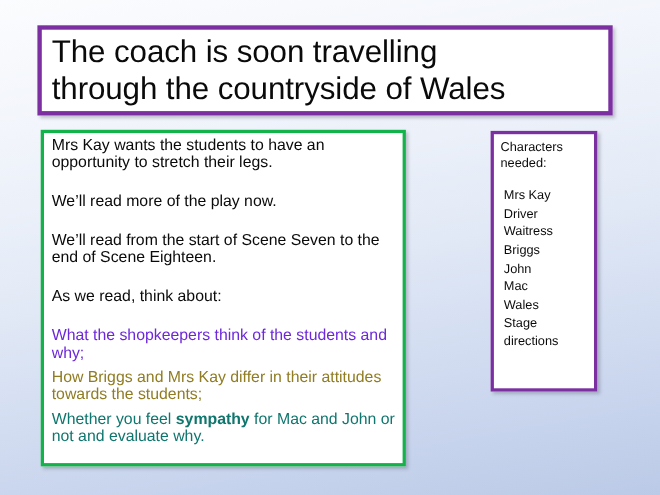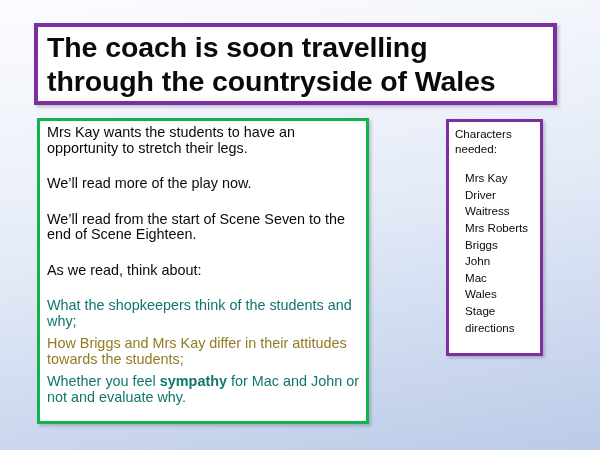--- a/index.html
+++ b/index.html
@@ -37,21 +37,21 @@
     border: 4px solid #7b2fa0;
     box-shadow: 2px 2px 3px rgba(70,70,90,0.30);
     display: flex;
     align-items: center;
     padding: 0 8px 0 9px;
   }
   #title-text {
     font-size: 28.5px;
     line-height: 34px;
     color: #0a0a0a;
-    font-weight: 700;
+    font-weight: 400;
     letter-spacing: -0.1px;
     white-space: pre-line;
   }
 
   
   #body-box {
     position: absolute;
     left: 37px;
     top: 118px;
     width: 332px;
@@ -93,21 +93,21 @@
   }
   #characters-heading {
     font-size: 11.6px;
     line-height: 14.6px;
     color: #0a0a0a;
     margin: 0;
     white-space: pre-line;
   }
   #characters-list {
     list-style: none;
-    margin: 14px 0 0 10px;
+    margin: 14px 0 0 3px;
     padding: 0;
   }
   #characters-list li {
     font-size: 11.6px;
     line-height: 16.6px;
     color: #0a0a0a;
     white-space: pre-line;
   }
 </style>
 </head>
@@ -119,39 +119,38 @@
     <div id="title-text" style="color: rgb(10, 10, 10);">The coach is soon travelling
 through the countryside of Wales</div>
   </div>
 
   <div id="body-box" style="border-color: rgb(19, 178, 75);">
     <p class="para">Mrs Kay wants the students to have an opportunity to stretch their legs.</p>
     <p class="para">We’ll read more of the play now.</p>
     <p class="para">We’ll read from the start of Scene Seven to the end of Scene Eighteen.</p>
     <p class="para">As we read, think about:</p>
 
-    <p class="bullet" style="color: #0f766e;">
+    <p class="bullet" style="color: #6d28d9;">
       <span>What the shopkeepers think of the students and why;</span>
     </p>
     <p class="bullet" style="color: rgb(144, 124, 34);">
       <span>How Briggs and Mrs Kay differ in their attitudes towards the students;</span>
     </p>
     <p class="bullet" style="color: #0f766e;">
       <span>Whether you feel </span><b class="strong">sympathy</b><span> for Mac and John or not and evaluate why.</span>
     </p>
   </div>
 
   <div id="characters-box" style="border-color: rgb(123, 47, 160);">
     <p id="characters-heading">Characters
 needed:</p>
     <ul id="characters-list">
       <li>Mrs Kay</li>
       <li>Driver</li>
       <li>Waitress</li>
-      <li>Mrs Roberts</li>
       <li>Briggs</li>
       <li>John</li>
       <li>Mac</li>
       <li>Wales</li>
       <li>Stage
 directions</li>
     </ul>
   </div>
 
 </div>

